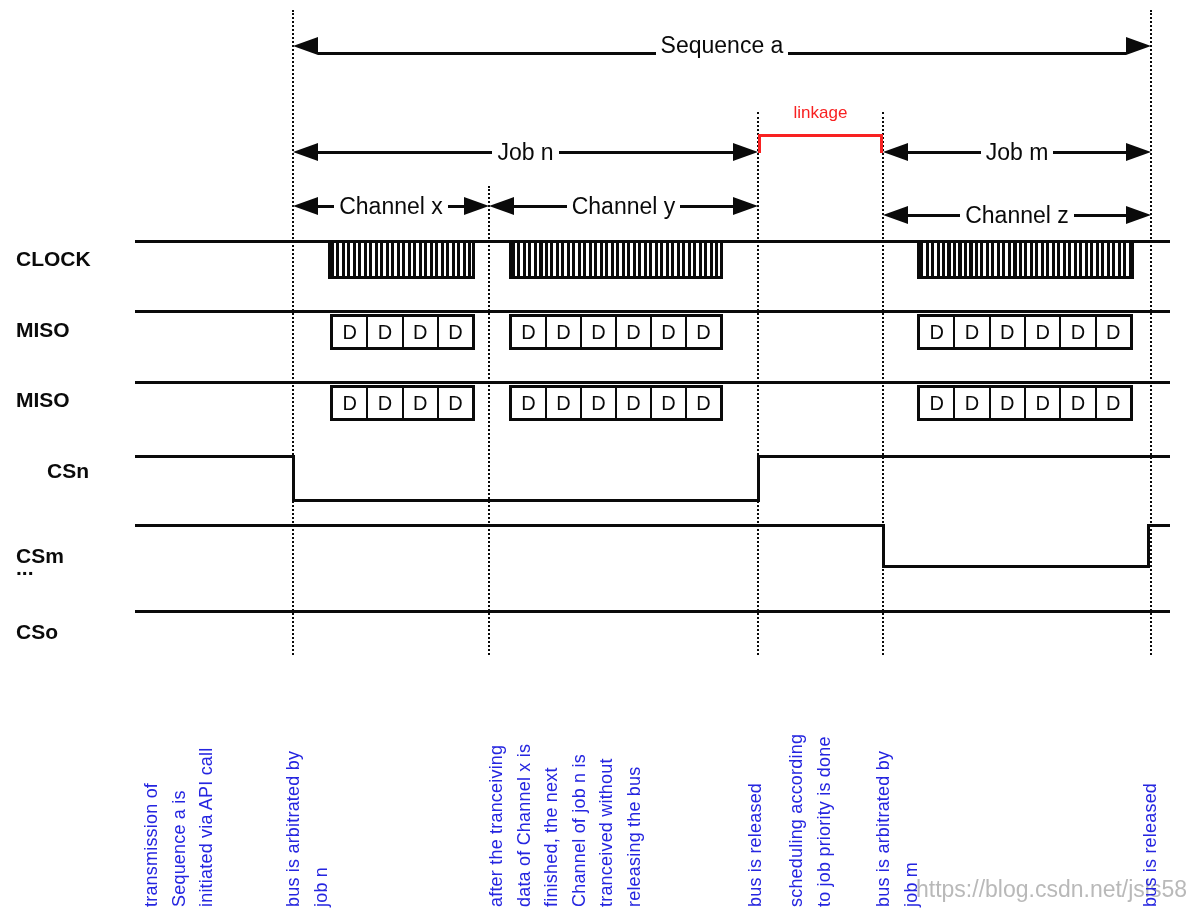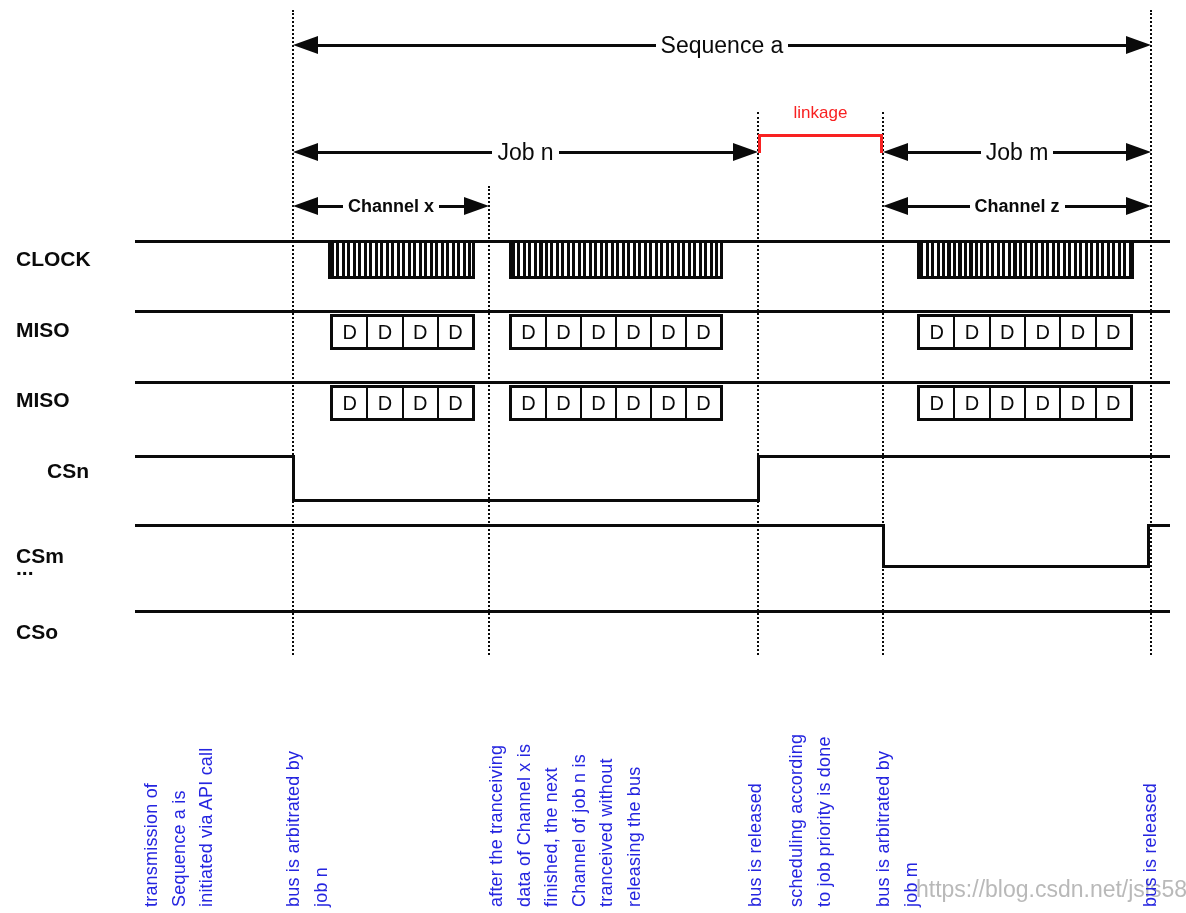--- a/index.html
+++ b/index.html
@@ -12,21 +12,21 @@
   }
   
   .guide{position:absolute;width:0;border-left:2px dotted #0a0a0a;}
   
   .arrow{position:absolute;display:flex;align-items:center;height:20px;}
   .ah{width:0;height:0;flex:0 0 auto;}
   .ah-left{border-top:9px solid transparent;border-bottom:9px solid transparent;border-right:25px solid #0a0a0a;}
   .ah-right{border-top:9px solid transparent;border-bottom:9px solid transparent;border-left:25px solid #0a0a0a;}
   .aline{flex:1 1 auto;height:3px;background:#0a0a0a;}
   .alabel{flex:0 0 auto;padding:0 5px;font-size:23px;color:#0a0a0a;white-space:nowrap;line-height:20px;}
-  .alabel.small{font-size:18px;font-weight:bold;}
+  .alabel.small{font-size:23px;}
   
   #linkage-bracket{position:absolute;left:758px;top:134px;width:125px;height:19px;
     border-top:3px solid var(--red);border-left:3px solid var(--red);border-right:3px solid var(--red);box-sizing:border-box;}
   #linkage-label{position:absolute;left:758px;top:103px;width:125px;text-align:center;
     font-size:17px;color:var(--red);}
   
   .h-line{position:absolute;height:3px;background:#0a0a0a;}
   .v-line{position:absolute;width:3px;background:#0a0a0a;}
   
   .burst{position:absolute;top:241px;height:38px;box-sizing:border-box;
@@ -51,21 +51,21 @@
 <body>
 
 <div id="stage" style="--red: #f82121; --blue: #2525e0;">
 
   <div class="guide" style="left:292px;top:10px;height:645px;"></div>
   <div class="guide" style="left:488px;top:186px;height:469px;"></div>
   <div class="guide" style="left:757px;top:112px;height:543px;"></div>
   <div class="guide" style="left:882px;top:112px;height:543px;"></div>
   <div class="guide" style="left:1150px;top:10px;height:645px;"></div>
 
-  <div class="arrow" style="left:293px;width:858px;top:35px;">
+  <div class="arrow" style="left:293px;width:858px;top:35px;align-items:flex-end;">
     <div class="ah ah-left"></div>
     <div class="aline"></div>
     <div class="alabel">Sequence a</div>
     <div class="aline"></div>
     <div class="ah ah-right"></div>
   </div>
 
   <div id="linkage-label">linkage</div>
   <div id="linkage-bracket"></div>
 
@@ -85,21 +85,28 @@
     <div class="ah ah-right"></div>
   </div>
 
   <div class="arrow" style="left:293px;width:196px;top:196px;">
     <div class="ah ah-left"></div>
     <div class="aline"></div>
     <div class="alabel small">Channel x</div>
     <div class="aline"></div>
     <div class="ah ah-right"></div>
   </div>
-  <div class="arrow" style="left:883px;width:268px;top:196px;">
+  <div class="arrow" style="left:489px;width:269px;top:196px;">
+    <div class="ah ah-left"></div>
+    <div class="aline"></div>
+    <div class="alabel small">Channel y</div>
+    <div class="aline"></div>
+    <div class="ah ah-right"></div>
+  </div>
+  <div class="arrow" style="left:883px;width:268px;top:205px;">
     <div class="ah ah-left"></div>
     <div class="aline"></div>
     <div class="alabel small">Channel z</div>
     <div class="aline"></div>
     <div class="ah ah-right"></div>
   </div>
 
   <div class="sig-label" style="top:247px;">CLOCK</div>
   <div class="sig-label" style="top:318px;">MISO</div>
   <div class="sig-label" style="top:388px;">MISO</div>

